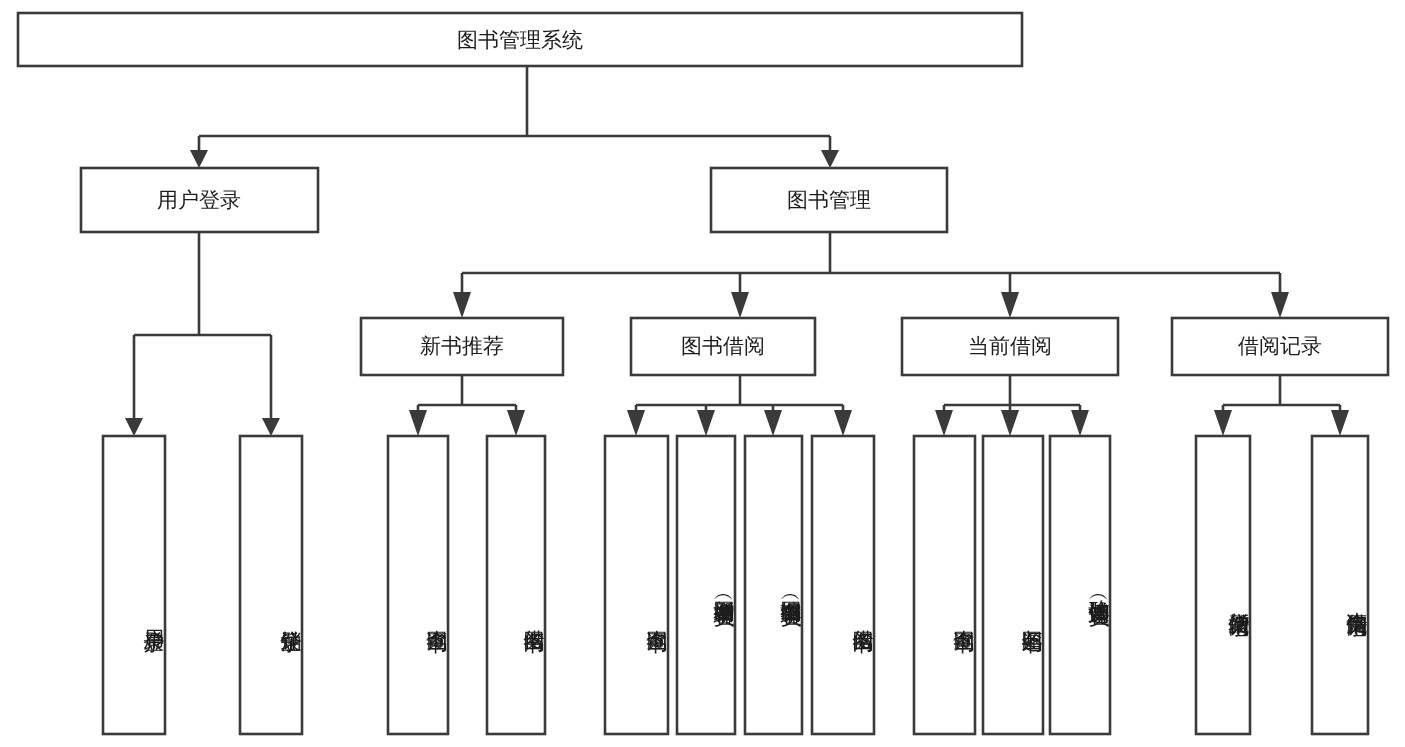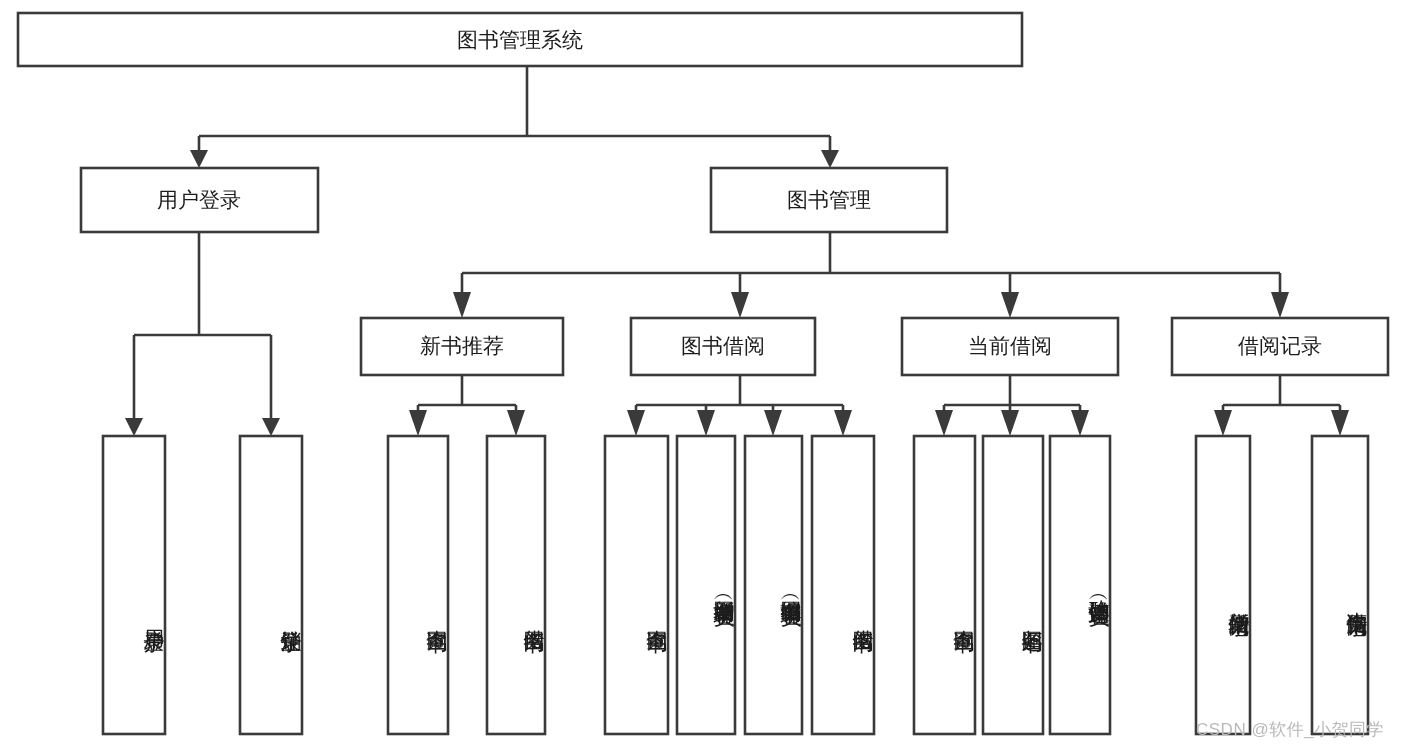--- a/index.html
+++ b/index.html
@@ -207,15 +207,14 @@
   <div class="node-label-v" style="left:745px; top:444px; width:57px; height:286px;">编辑图书（管理员）</div>
   <div class="node-label-v" style="left:812px; top:500px; width:62px; height:230px;">借阅图书</div>
 
   <div class="node-label-v" style="left:914px; top:500px; width:61px; height:230px;">查询图书</div>
   <div class="node-label-v" style="left:983px; top:500px; width:60px; height:230px;">归还图书</div>
   <div class="node-label-v" style="left:1050px; top:444px; width:60px; height:286px;">确认归还（管理员）</div>
 
   <div class="node-label-v" style="left:1196px; top:465px; width:54px; height:265px;">新增借阅记录</div>
   <div class="node-label-v" style="left:1312px; top:465px; width:56px; height:265px;">查询借阅记录</div>
 
-  <div class="watermark" style="left:1196px; top:718px;">CSDN @软件_小贺同学</div>
 
 </div>
 
 </body></html>

